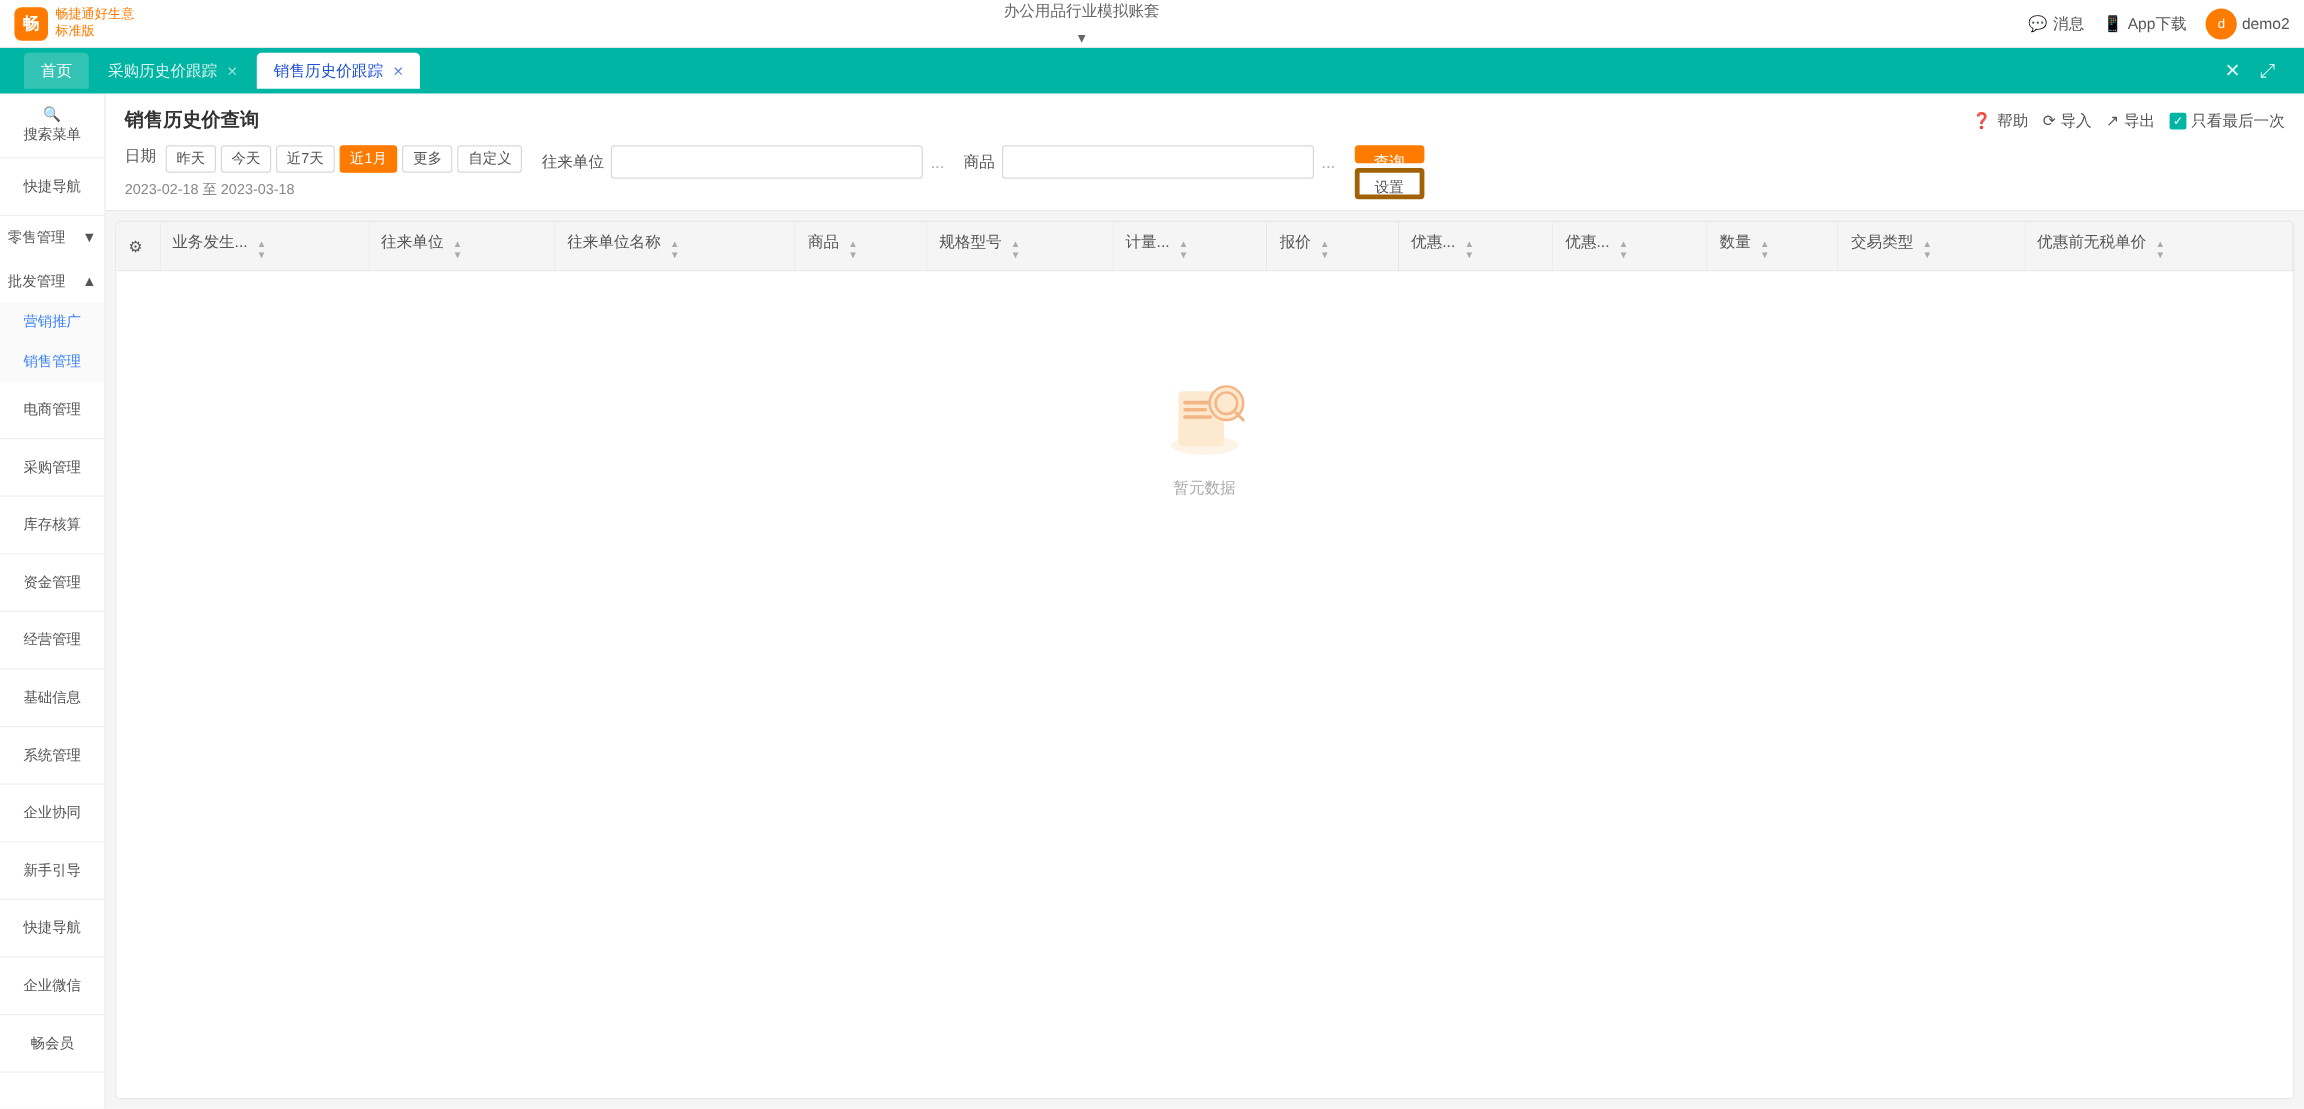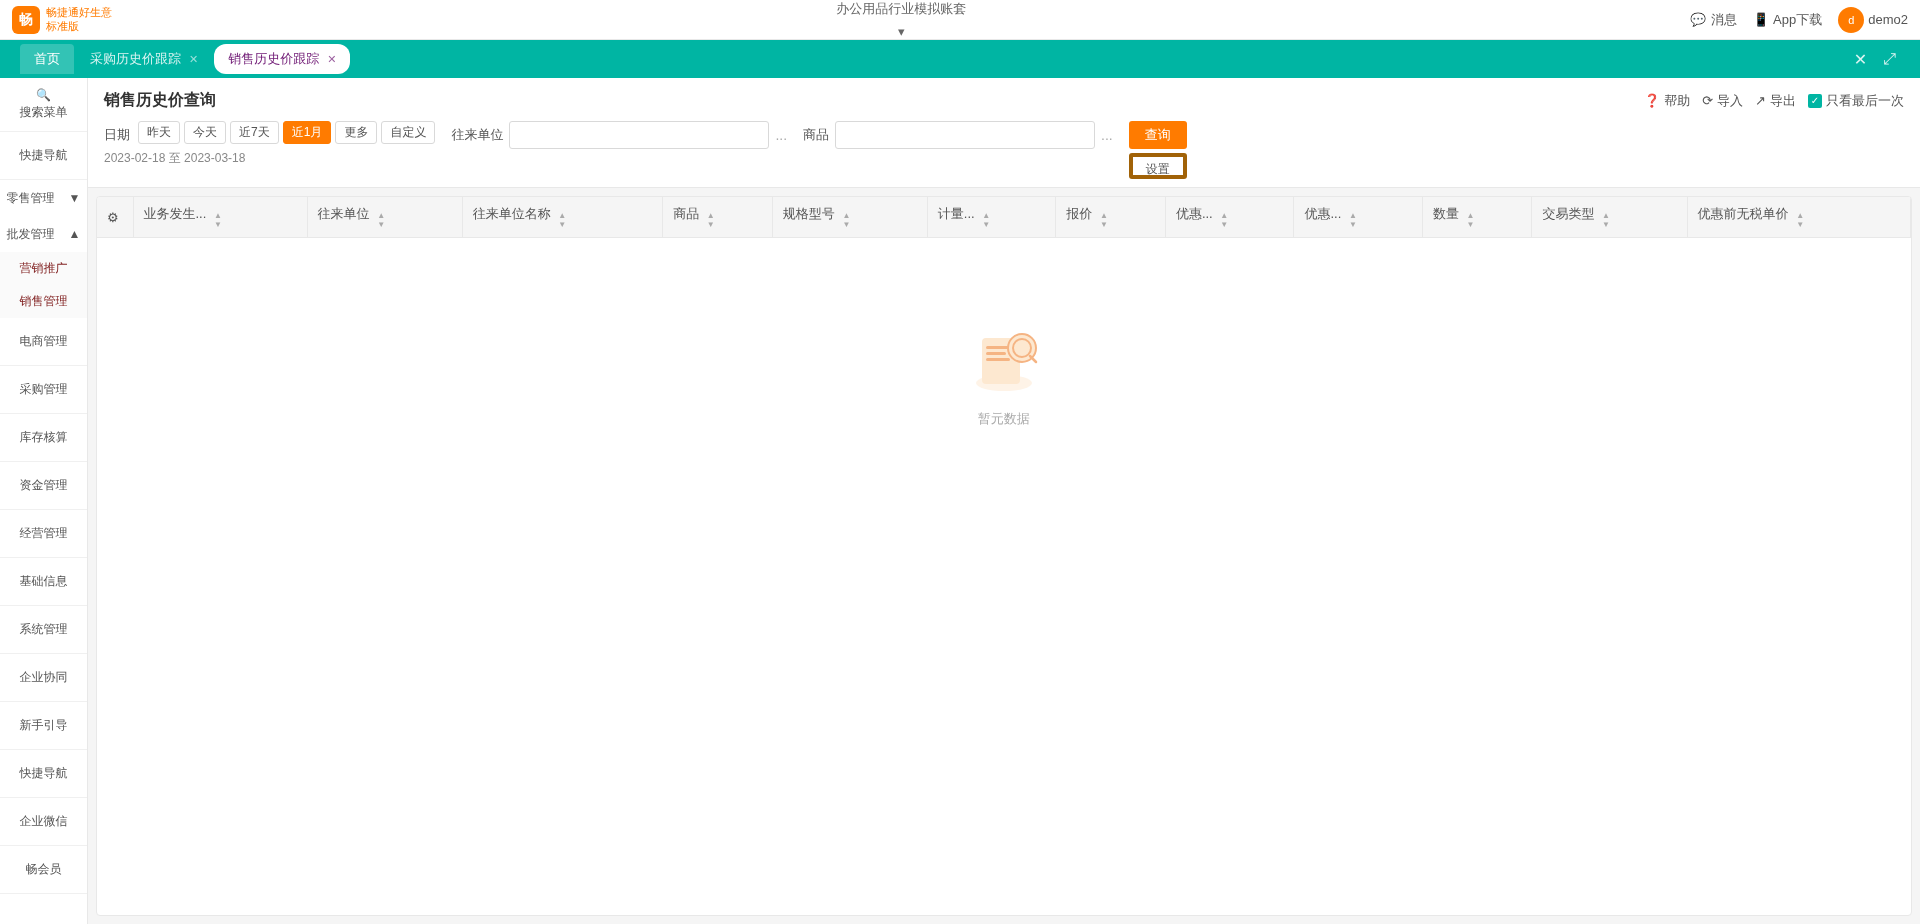--- a/index.html
+++ b/index.html
@@ -42,22 +42,21 @@
       align-items: center;
       gap: 6px;
       border-radius: 4px 4px 0 0;
       cursor: pointer;
       font-size: 13px;
       color: rgba(255,255,255,0.85);
       background: transparent;
     }
     .tab-item.active {
       background: #fff;
-      color: #701a75;
-      border-radius: 12px;
+      color: #1d4ed8;
     }
     .tab-item.home {
       background: rgba(255,255,255,0.2);
       color: #fff;
     }
     .tab-close {
       font-size: 11px;
       color: inherit;
       opacity: 0.7;
       cursor: pointer;
@@ -102,21 +101,21 @@
       cursor: pointer;
       font-size: 12px;
       color: #555;
       gap: 14px;
       min-height: 36px;
     }
     .sidebar-sub-item {
       padding: 8px 8px;
       cursor: pointer;
       font-size: 12px;
-      color: #7f1d1d;
+      color: #3b82f6;
       text-align: center;
       background: #fafafa;
     }
 
     
     .content-area {
       flex: 1;
       display: flex;
       flex-direction: column;
       overflow: hidden;
@@ -176,21 +175,21 @@
     }
     .filter-dots { color: #aaa; font-size: 14px; cursor: pointer; }
     .query-btn {
       background: #ff7b00;
       color: #fff;
       border: none;
       border-radius: 3px;
       padding: 5px 16px;
       font-size: 13px;
       cursor: pointer;
-      height: 28px;
+      height: 15px;
     }
     .setting-btn {
       background: #fff;
       color: #555;
       border: 4px solid #a16207;
       border-radius: 3px;
       padding: 4px 12px;
       font-size: 12px;
       cursor: pointer;
       height: 26px;
@@ -383,21 +382,21 @@
           </div>
           <label class="checkbox-label">
             <div class="checkbox-checked">✓</div>
             <span>只看最后一次</span>
           </label>
         </div>
       </div>
 
       <div style="display:flex; align-items:flex-start; gap:16px; flex-wrap:wrap;">
         <div style="display:flex; flex-direction:column; gap:4px;">
-          <div style="display:flex; align-items:flex-end; gap:8px;">
+          <div style="display:flex; align-items:flex-start; gap:8px;">
             <span class="filter-label">日期</span>
             <div class="date-btns">
               <button class="date-btn">昨天</button>
               <button class="date-btn">今天</button>
               <button class="date-btn">近7天</button>
               <button class="date-btn active">近1月</button>
               <button class="date-btn">更多</button>
               <button class="date-btn">自定义</button>
             </div>
           </div>

